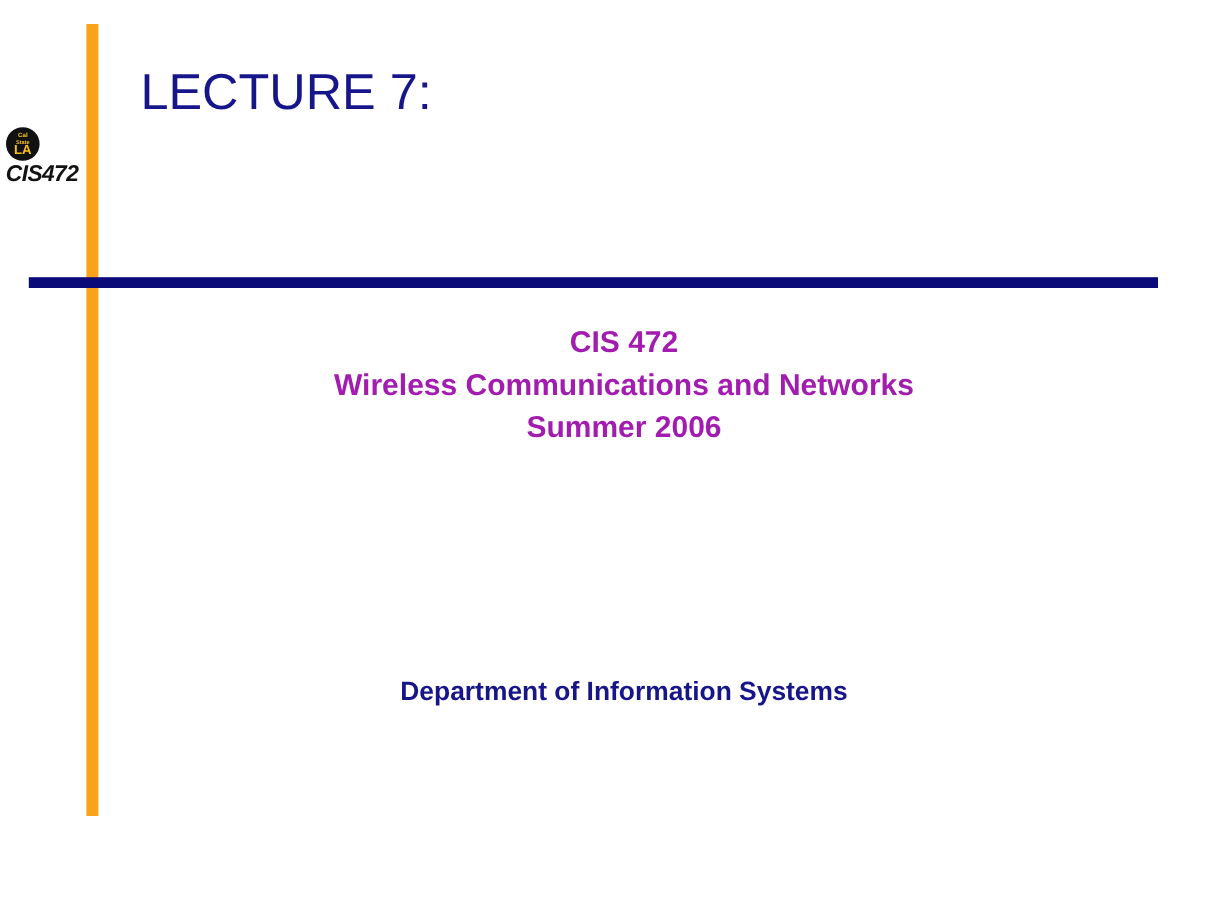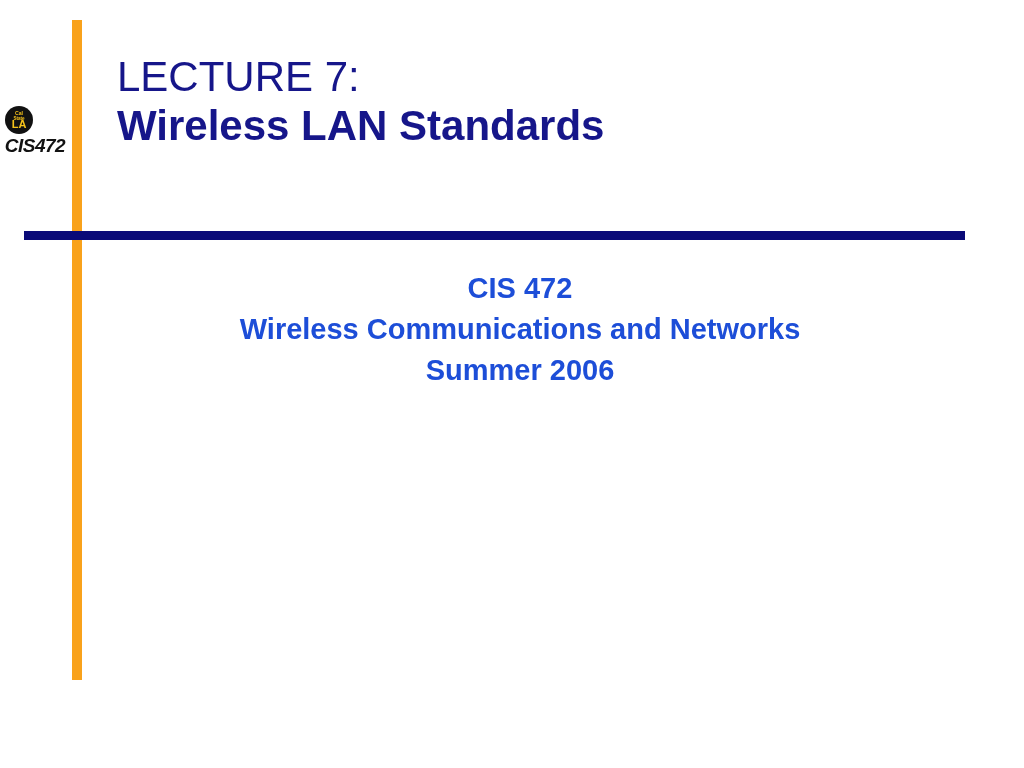--- a/index.html
+++ b/index.html
@@ -93,23 +93,23 @@
   
   .body-block {
     position: absolute;
     left: 110px;
     top: 268px;
     width: 820px;
     text-align: center;
     z-index: 1;
   }
   .course-line {
-    font-size: 29px;
+    font-size: 25px;
     font-weight: bold;
-    color: #1d4ed8;
+    color: #a21caf;
     line-height: 1.42;
     white-space: nowrap;
   }
   .instructor-line {
     font-size: 25px;
     font-weight: bold;
     color: #F9A21B;
     line-height: 1.3;
     margin-top: 2px;
     white-space: nowrap;
@@ -144,25 +144,25 @@
       <circle cx="15" cy="15" r="14" fill="#111111"></circle>
       <text x="15" y="9.5" fill="#F5C21B" font-family="Liberation Sans, sans-serif" font-size="5.2" font-weight="bold" text-anchor="middle">Cal</text>
       <text x="15" y="14.6" fill="#F5C21B" font-family="Liberation Sans, sans-serif" font-size="4.6" font-weight="bold" text-anchor="middle">State</text>
       <text x="15" y="23" fill="#F5C21B" font-family="Liberation Sans, sans-serif" font-size="11" font-weight="bold" text-anchor="middle">LA</text>
     </svg>
     <span class="logo-caption">CIS472</span>
   </div>
 
   <div class="title-block">
     <div class="title-line-1">LECTURE 7:</div>
-    <div class="title-line-2">Wireless LAN Standards</div>
   </div>
 
   <div class="body-block">
     <div class="course-line">CIS 472</div>
     <div class="course-line">Wireless Communications and Networks</div>
     <div class="course-line">Summer 2006</div>
   </div>
 
   <div class="affiliation-block">
+    <div class="affiliation-line">Department of Information Systems</div>
   </div>
 
 </div>
 
 </body></html>

